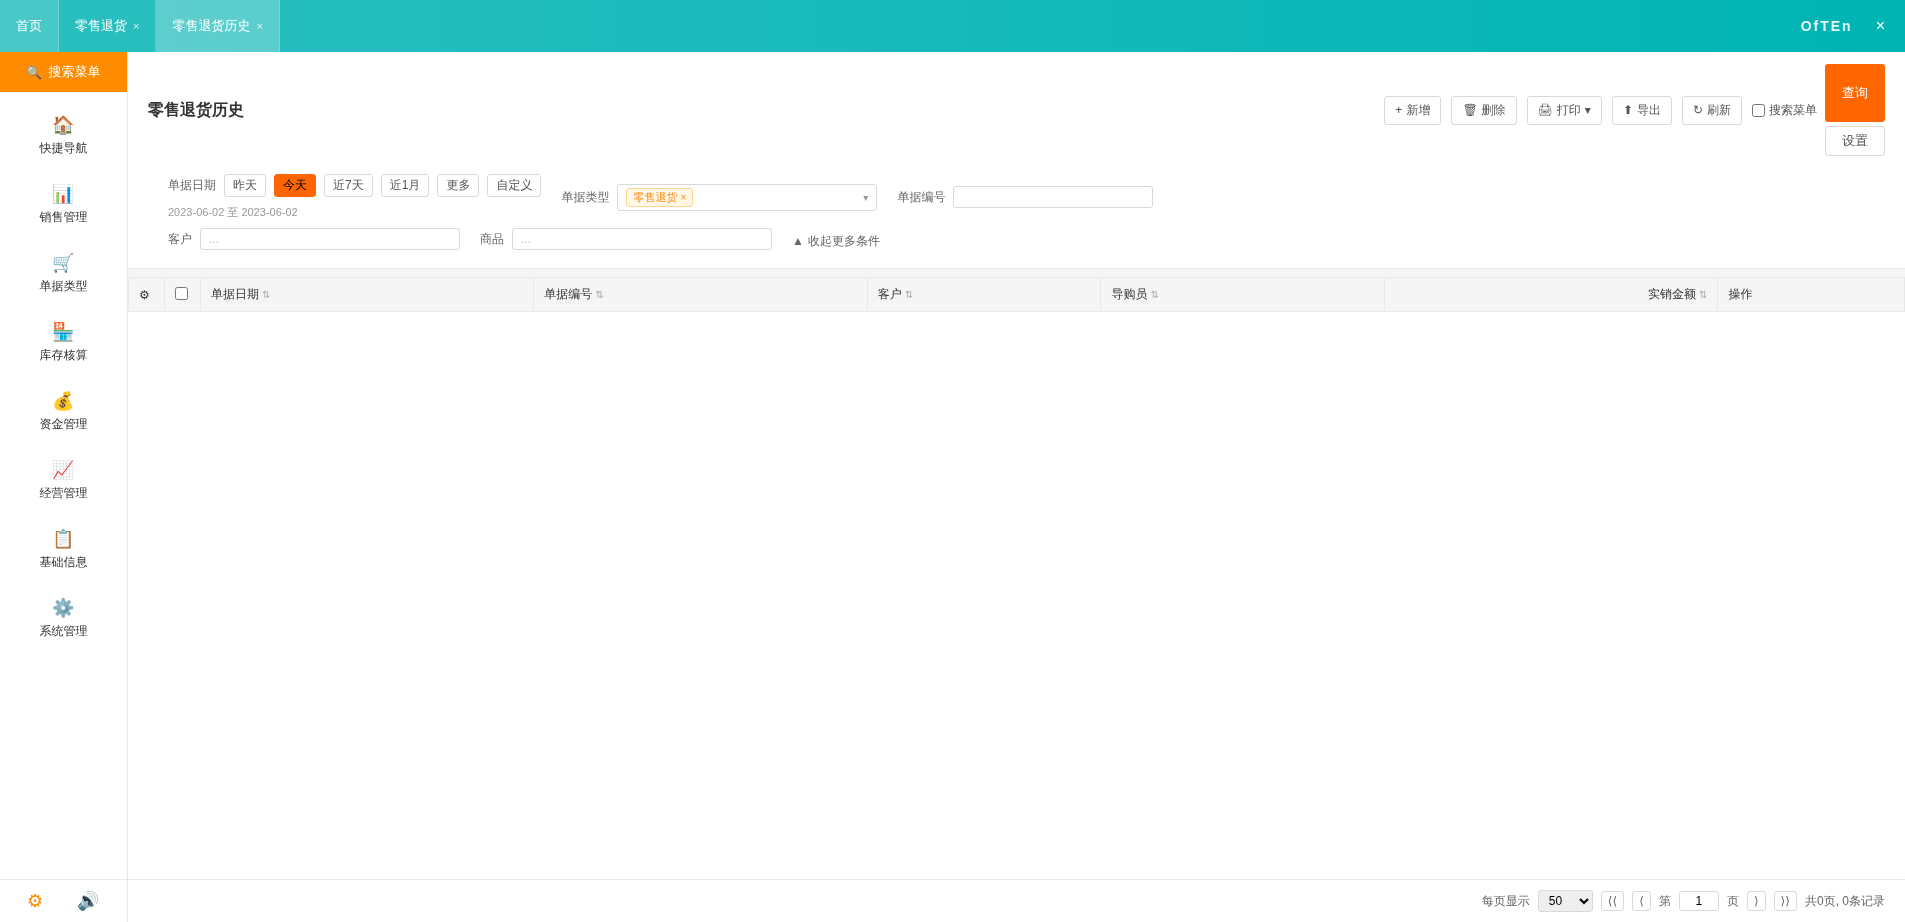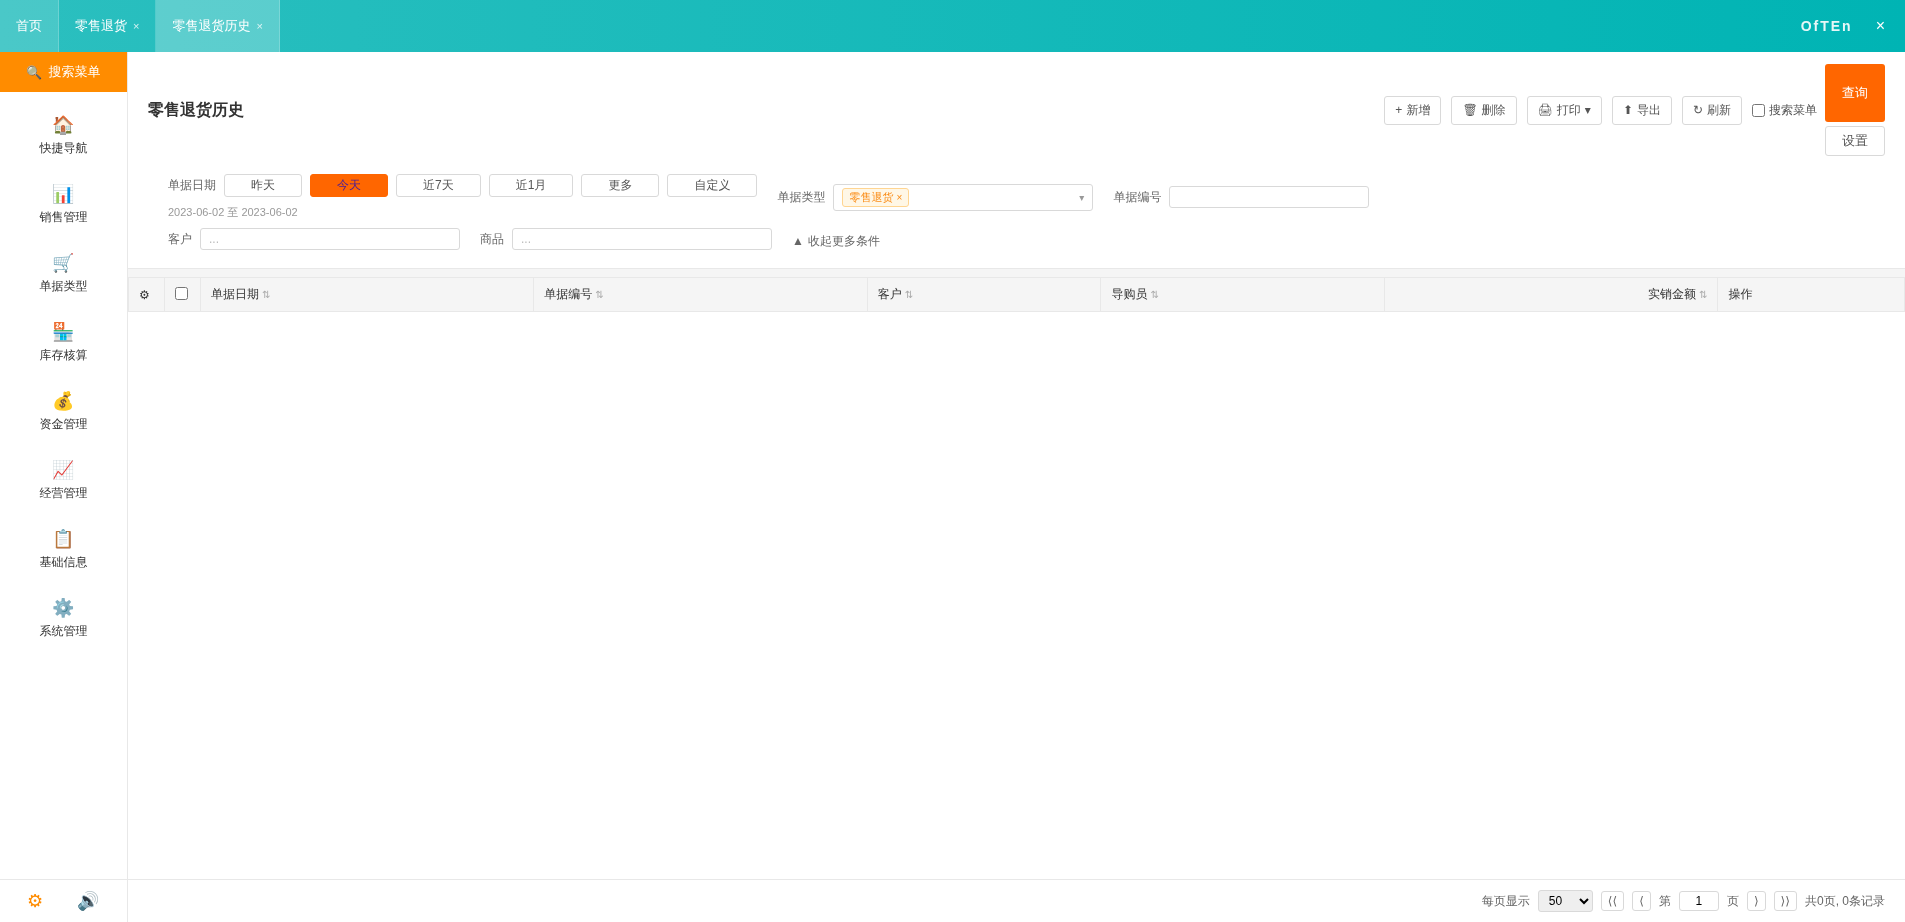--- a/index.html
+++ b/index.html
@@ -211,31 +211,31 @@
       font-size: 12px;
       color: #666;
       white-space: nowrap;
     }
     .date-filter-group {
       display: flex;
       align-items: center;
       gap: 8px;
     }
     .date-btn {
-      padding: 2px 26px;
+      padding: 2px 8px;
       border: 1px solid #d9d9d9;
       border-radius: 3px;
       font-size: 12px;
       cursor: pointer;
       background: #fff;
       color: #555;
     }
     .date-btn.active {
       background: #ff6600;
-      color: #4c1d95;
+      color: #000000;
       border-color: #ff6600;
     }
     .date-range-text {
       font-size: 11px;
       color: #999;
     }
     .filter-select {
       display: flex;
       align-items: center;
       min-width: 200px;

